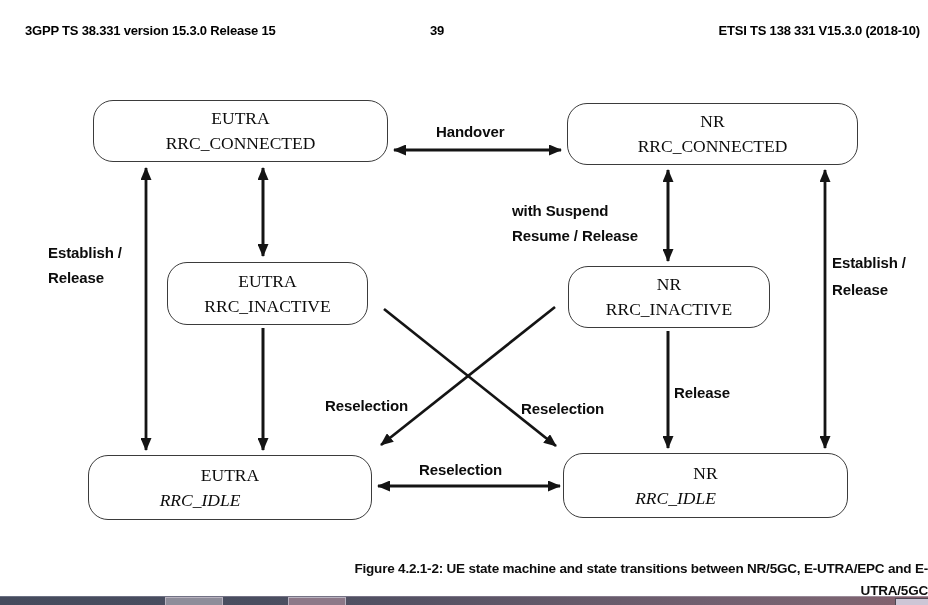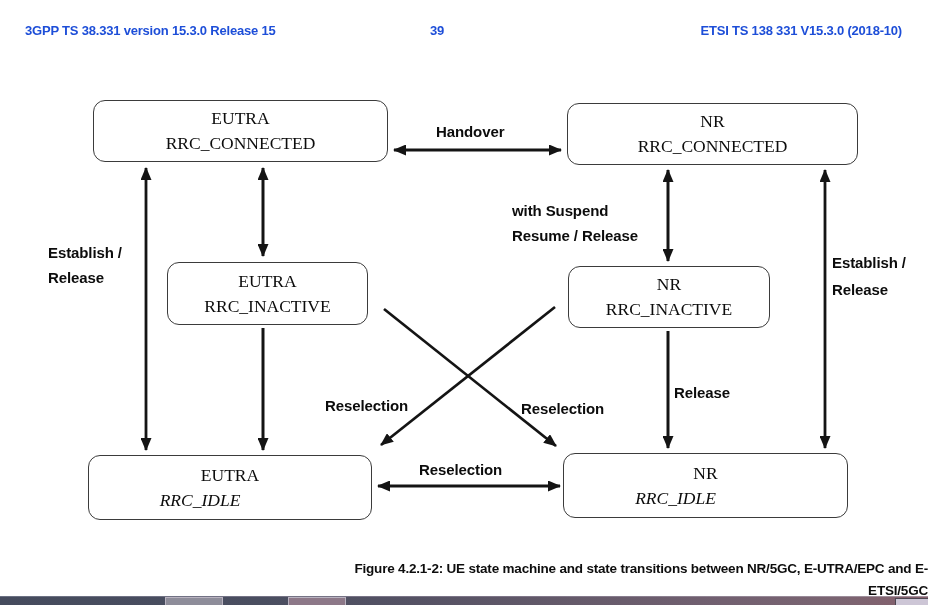--- a/index.html
+++ b/index.html
@@ -5,30 +5,30 @@
   html,body{margin:0;padding:0;}
   body{
     width:928px;height:605px;position:relative;overflow:hidden;
     background:#ffffff;
     font-family:"Liberation Sans",sans-serif;
     color:#111;
   }
   
   .hdr{
     position:absolute;top:23px;
-    font-weight:bold;font-size:13px;letter-spacing:-0.2px;color:#1d4ed8;
+    font-weight:bold;font-size:13px;letter-spacing:-0.2px;color:#000000;
     white-space:nowrap;
   }
   .hdr-left{left:25px;}
   .hdr-page{left:430px;}
-  .hdr-right{right:26px;}
+  .hdr-right{right:8px;}
   
   .node{
     position:absolute;box-sizing:border-box;
-    border:1.7px solid #3b3b3b;border-radius:12px;background:#fff;
+    border:1.7px solid #3b3b3b;border-radius:20px;background:#fff;
     display:flex;flex-direction:column;justify-content:center;align-items:center;
     font-family:"Liberation Serif",serif;font-size:17.5px;line-height:25px;color:#0c0c0c;
   }
   .node span{white-space:nowrap;}
   .n-eutra-connected{left:93px;top:100px;width:295px;height:62px;}
   .n-nr-connected{left:567px;top:103px;width:291px;height:62px;}
   .n-eutra-inactive{left:167px;top:262px;width:201px;height:63px;}
   .n-nr-inactive{left:568px;top:266px;width:202px;height:62px;}
   .n-eutra-idle{left:88px;top:455px;width:284px;height:65px;}
   .n-nr-idle{left:563px;top:453px;width:285px;height:65px;}
@@ -155,20 +155,20 @@
   <div>Release</div>
 </div>
 
 <div class="lbl l-release">Release</div>
 <div class="lbl l-resel-left">Reselection</div>
 <div class="lbl l-resel-right">Reselection</div>
 <div class="lbl l-resel-bottom">Reselection</div>
 
 <div class="caption">
   <div>Figure 4.2.1-2: UE state machine and state transitions between NR/5GC, E-UTRA/EPC and E-</div>
-  <div>ETSI/5GC</div>
+  <div>UTRA/5GC</div>
 </div>
 
 <div class="bottombar">
   <div class="bar-btn b1"></div>
   <div class="bar-btn b2"></div>
   <div class="bar-corner"></div>
 </div>
 
 </body></html>

